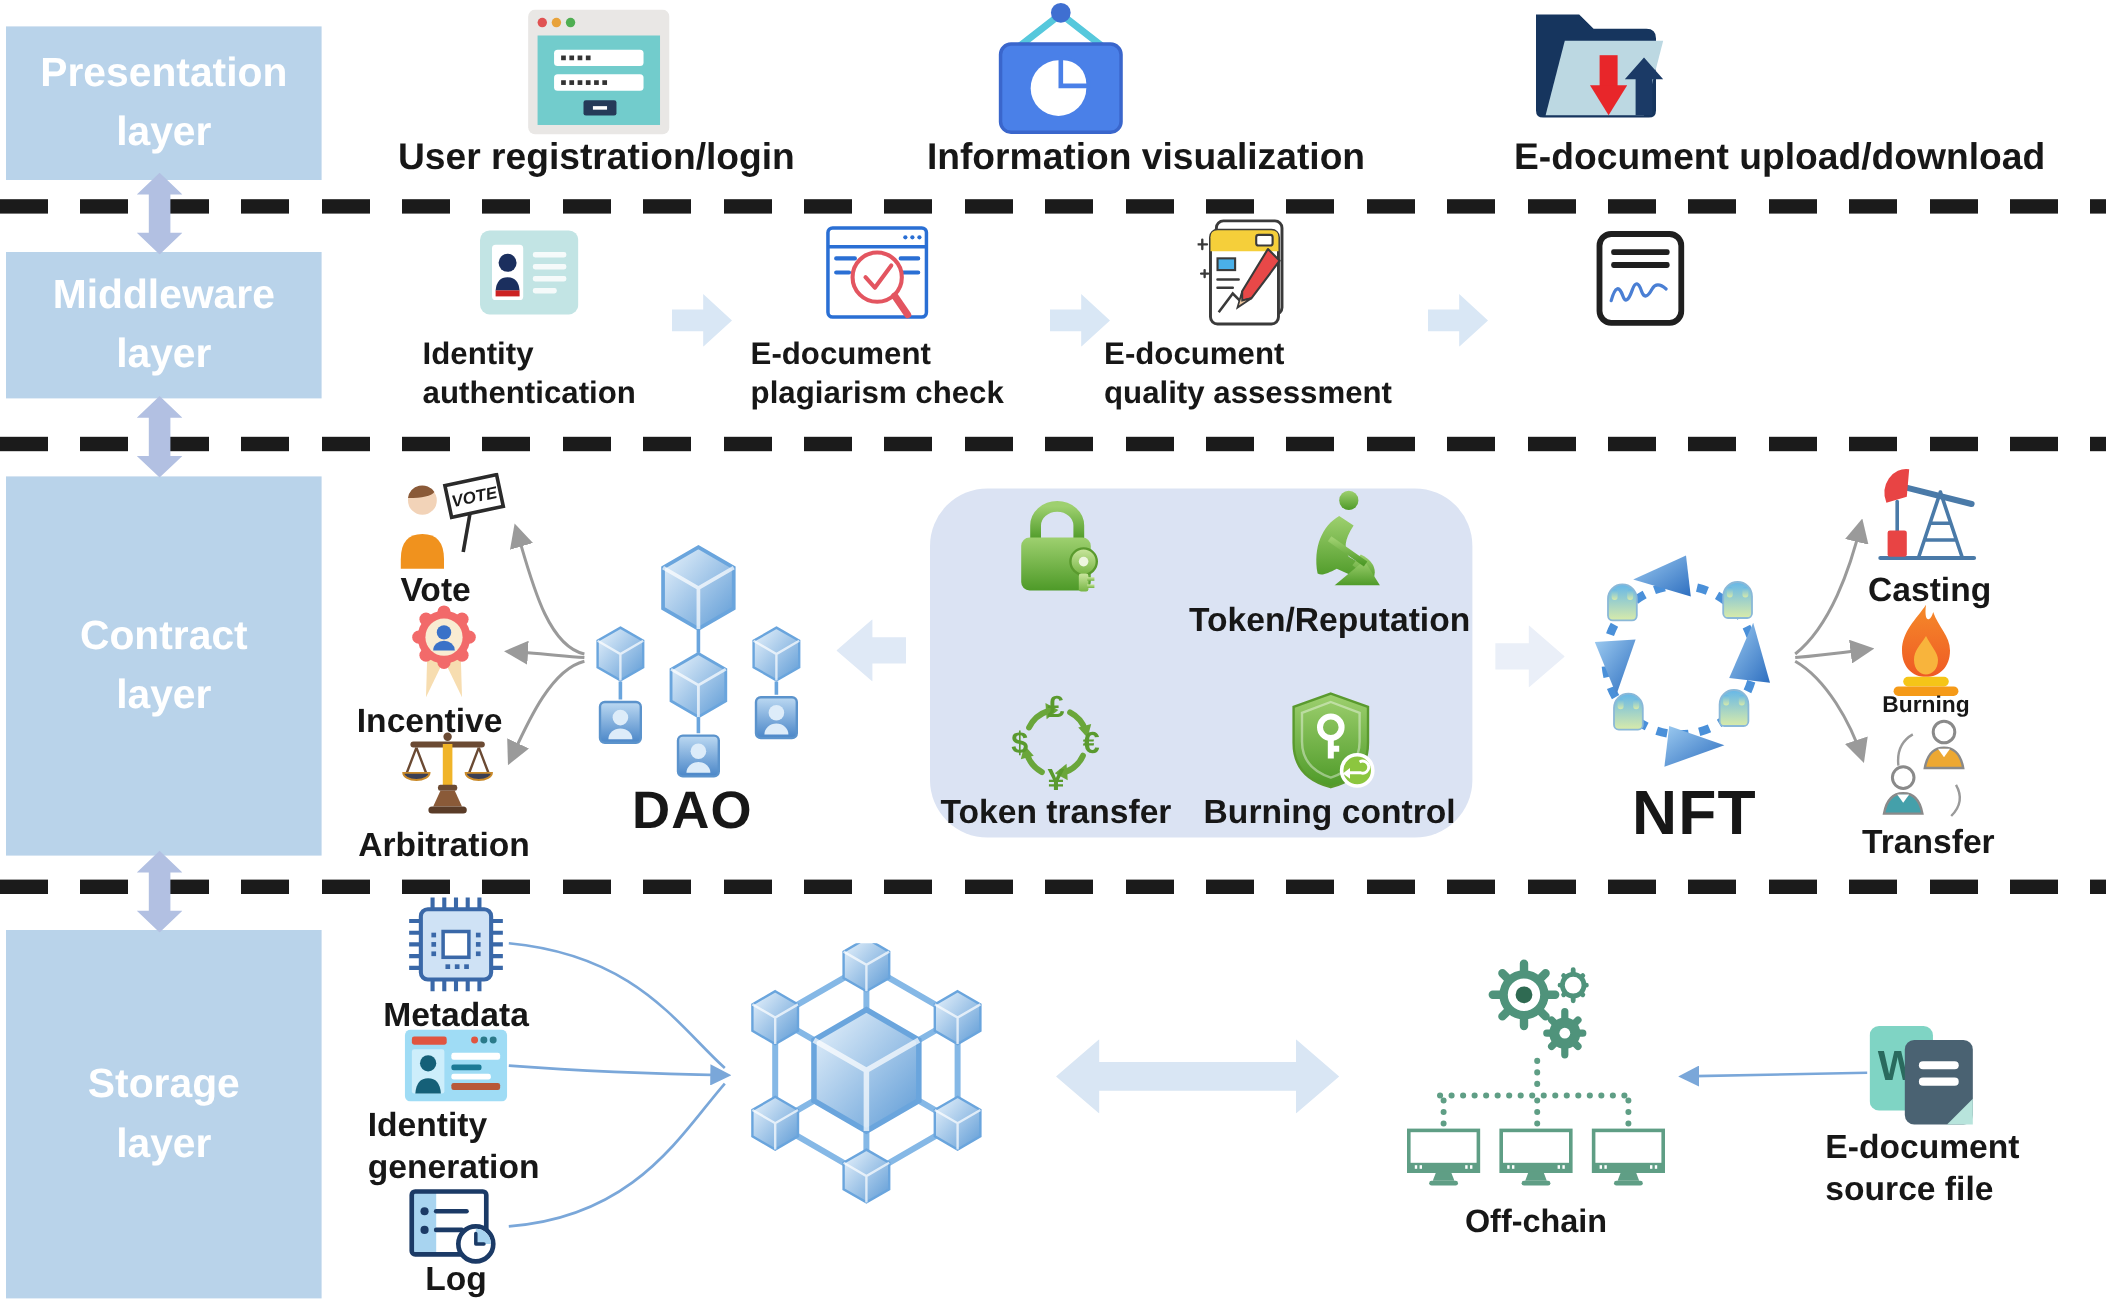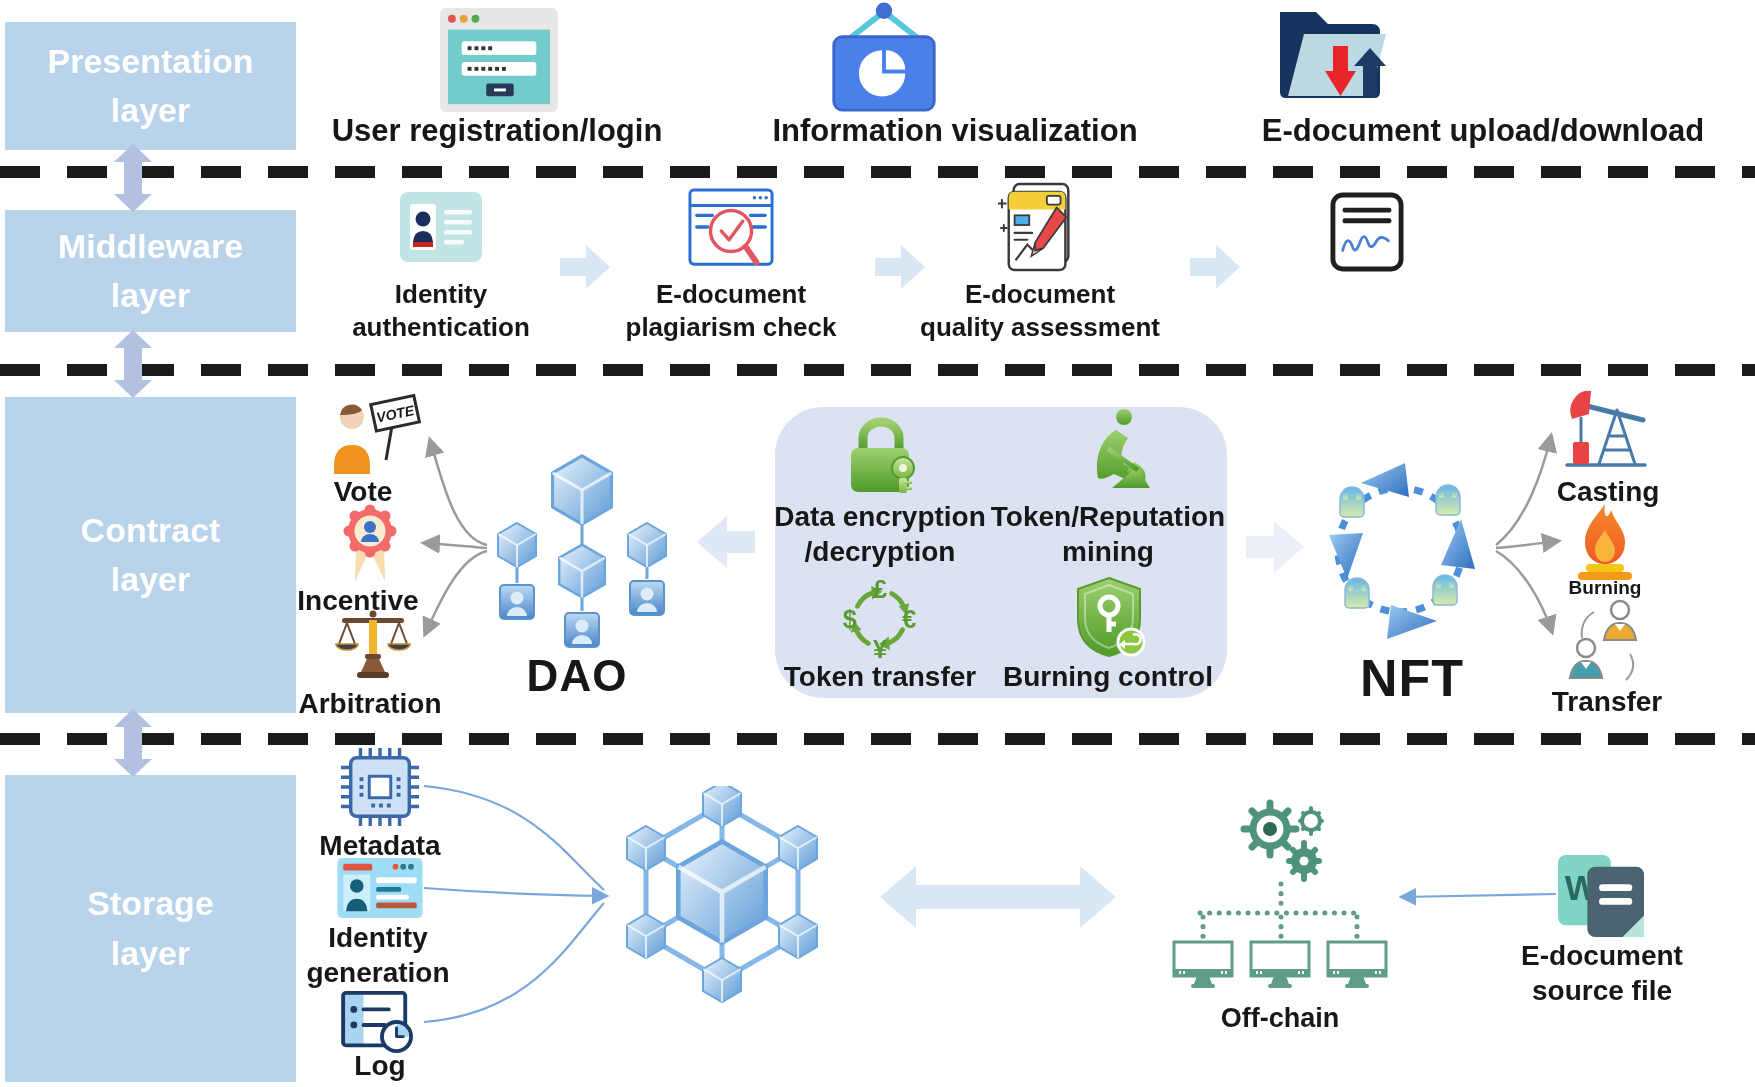--- a/index.html
+++ b/index.html
@@ -1,23 +1,23 @@
 <!DOCTYPE html>
 <html><head>
 <meta charset="utf-8">
 <style>
   html,body{margin:0;padding:0;background:#fff;}
   #canvas{position:relative;width:1755px;height:1087px;background:#fff;overflow:hidden;
           font-family:"Liberation Sans", sans-serif;}
   .dash{position:absolute;left:0;width:1755px;height:12px;z-index:1;
         background:repeating-linear-gradient(90deg,#1b1b1b 0 40px,transparent 40px 67px);}
-  .layer-box{position:absolute;left:5px;width:291px;background:#b9d3ea;color:#fff;
+  .layer-box{position:absolute;left:5px;width:263px;background:#b9d3ea;color:#fff;
              display:flex;flex-direction:column;justify-content:center;align-items:center;
              font-weight:700;font-size:34px;line-height:1.45;z-index:2;text-align:center;}
-  .lbl{position:absolute;transform:translateX(-50%);text-align:center;font-weight:700;
+  .lbl{position:absolute;transform:translateX(-50%);font-weight:700;
        color:#171717;white-space:nowrap;line-height:1.25;z-index:5;}
   .icon{position:absolute;z-index:4;}
   .overlay{position:absolute;left:0;top:0;z-index:3;}
   .ctr-box{position:absolute;left:775px;top:407px;width:452px;height:291px;background:#dbe3f3;
            border-radius:48px;z-index:2;}
   svg{display:block;}
 </style>
 </head>
 <body>
 
@@ -349,37 +349,32 @@
 
   <svg class="icon" style="left:841px;top:410px" width="80" height="84" viewBox="0 0 80 84">
     <path d="M22,40 v-12 a18,16 0 0 1 36,0 v12" fill="none" stroke="url(#ggreen)" stroke-width="9"></path>
     <rect x="10" y="38" width="58" height="44" rx="7" fill="url(#ggreen)"></rect>
     <circle cx="62" cy="58" r="11" fill="url(#ggreen2)" stroke="#5a9a2e" stroke-width="2"></circle>
     <circle cx="62" cy="58" r="4" fill="#eef6e0"></circle>
     <rect x="58" y="68" width="8" height="15" rx="2" fill="url(#ggreen2)"></rect>
     <rect x="65" y="71" width="6" height="3" fill="url(#ggreen2)"></rect>
     <rect x="65" y="77" width="6" height="3" fill="url(#ggreen2)"></rect>
   </svg>
-  <div class="lbl" style="left:880px;top:499px;font-size:28px">
-    <div>Data encryption</div>
-      <div>/decryption</div>
-  </div>
 
   <svg class="icon" style="left:1068px;top:408px" width="82" height="80" viewBox="0 0 82 80">
     <g fill="url(#ggreen)">
       <circle cx="56" cy="9" r="8"></circle>
       <path d="M30,70 C26,48 34,30 48,22 L60,30 C52,42 52,50 56,56 L70,64 L64,74 L46,66 C38,70 34,72 30,70 Z"></path>
       <path d="M66,54 q16,8 10,22 l-17,-13 z"></path>
       <polygon points="44,80 82,80 69,59"></polygon>
     </g>
     <path d="M40,41 L70,62" stroke="url(#ggreen)" stroke-width="5"></path>
   </svg>
   <div class="lbl" style="left:1108px;top:499px;font-size:28px">
     <div>Token/Reputation</div>
-      <div>mining</div>
   </div>
 
   <svg class="icon" style="left:838px;top:576px" width="84" height="84" viewBox="0 0 86 86">
     <g stroke="#6aa63a" stroke-width="5" stroke-linecap="round" fill="none">
       <path d="M20,31 A27,27 0 0 1 36,17"></path>
       <path d="M55,18 A27,27 0 0 1 68,33"></path>
       <path d="M66,55 A27,27 0 0 1 51,69"></path>
       <path d="M31,69 A27,27 0 0 1 18,53"></path>
     </g>
     <g fill="#6aa63a">

